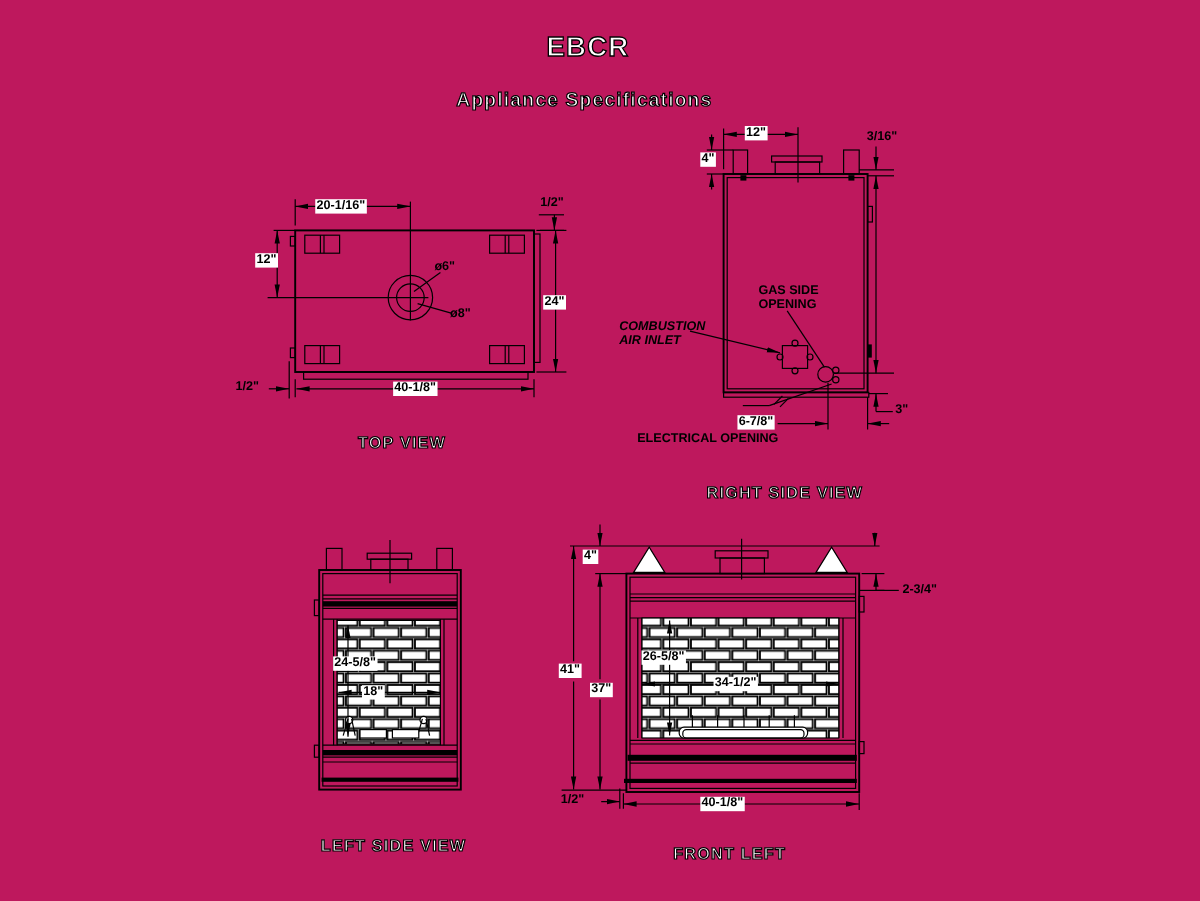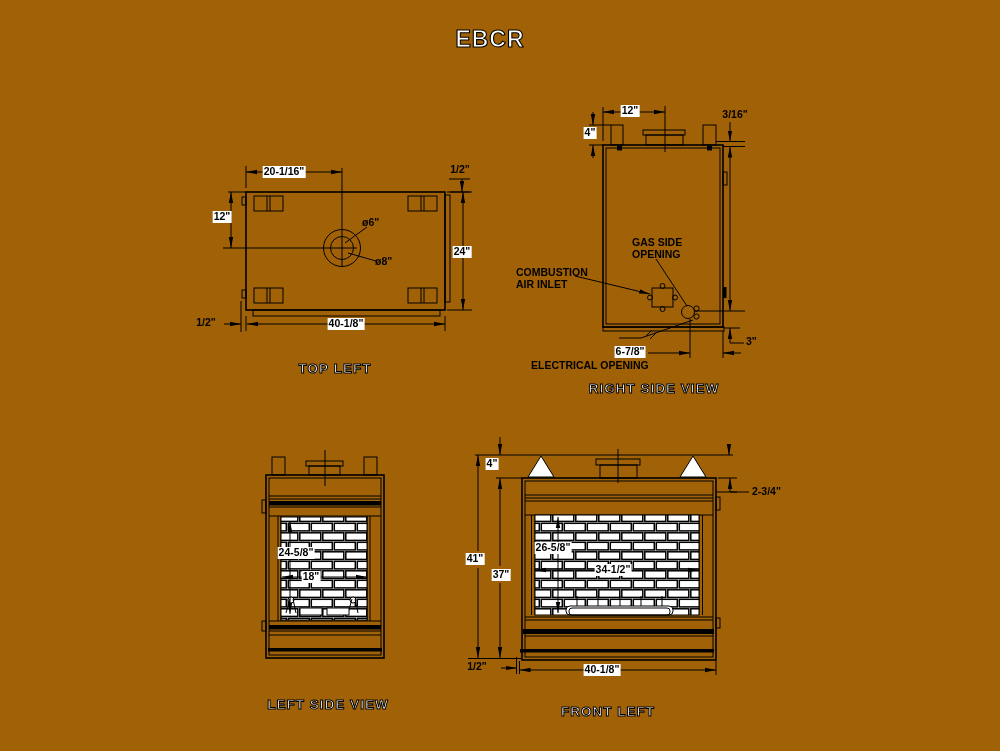--- a/index.html
+++ b/index.html
@@ -1,16 +1,16 @@
 <!DOCTYPE html>
 <html><head>
 <meta charset="utf-8">
 <style>
   html,body{margin:0;padding:0;background:#fff;}
-  #stage{position:relative;width:1000px;height:751px;background:#a16207;overflow:hidden;
+  #stage{position:relative;width:1000px;height:751px;background:#be185d;overflow:hidden;
          font-family:"Liberation Sans",sans-serif;}
   #drawing{position:absolute;left:0;top:0;}
   svg line,svg rect,svg circle,svg path,svg polygon{stroke:#000;fill:none;}
   .s16{stroke-width:1.6;}
   .s1{stroke-width:1;}
   .blk{fill:#000;stroke:none;}
   .lbl{position:absolute;font-size:10.5px;font-weight:bold;color:#000;
        white-space:pre-line;line-height:1.12;z-index:5;}
   .bg{background:#fff;padding:0 1px;}
   .ctr{transform:translateX(-50%);text-align:center;}
@@ -264,40 +264,41 @@
         <line x1="516.5" y1="657" x2="516.5" y2="674"></line>
         <line x1="519.5" y1="661" x2="519.5" y2="674"></line>
         <line x1="501" y1="668" x2="516.5" y2="668" marker-end="url(#arr)"></line>
         <line x1="716" y1="661" x2="716" y2="675"></line>
         <line x1="519.5" y1="670" x2="716" y2="670" marker-start="url(#arr)" marker-end="url(#arr)"></line>
       </g>
     </g>
   </svg>
 
   <div class="outline main-title ctr" style="left:490px;top:26px;">EBCR</div>
-  <div class="outline view-title ctr" style="left:335px;top:361px;">TOP LEFT</div>
-  <div class="outline view-title ctr" style="left:654px;top:381px;">RIGHT SIDE VIEW</div>
+  <div class="outline sub-title ctr" style="left:487px;top:75px;">Appliance Specifications</div>
+  <div class="outline view-title ctr" style="left:335px;top:361px;">TOP VIEW</div>
+  <div class="outline view-title ctr" style="left:654px;top:403px;">RIGHT SIDE VIEW</div>
   <div class="outline view-title ctr" style="left:316px;top:697px;padding-left:24px;">LEFT SIDE VIEW</div>
   <div class="outline view-title ctr" style="left:608px;top:704px;">FRONT LEFT</div>
 
   <div class="lbl bg ctr" style="left:284px;top:166px;">20-1/16"</div>
   <div class="lbl ctr" style="left:460px;top:164px;">1/2"</div>
   <div class="lbl bg ctr" style="left:222px;top:211px;">12"</div>
   <div class="lbl bg ctr" style="left:462px;top:246px;">24"</div>
   <div class="lbl bg ctr" style="left:346px;top:318px;">40-1/8"</div>
   <div class="lbl ctr" style="left:206px;top:317px;">1/2"</div>
   <div class="lbl" style="left:362px;top:217px;">ø6"</div>
   <div class="lbl" style="left:375px;top:256px;">ø8"</div>
 
   <div class="lbl bg ctr" style="left:630px;top:105px;">12"</div>
   <div class="lbl bg ctr" style="left:590px;top:127px;">4"</div>
   <div class="lbl ctr" style="left:735px;top:109px;">3/16"</div>
   <div class="lbl" style="left:632px;top:237px;">GAS SIDE
 OPENING</div>
-  <div class="lbl" style="left:516px;top:267px;">COMBUSTION
+  <div class="lbl" style="left:516px;top:267px;font-style:italic;">COMBUSTION
 AIR INLET</div>
   <div class="lbl" style="left:531px;top:332px;margin-top:28px;">ELECTRICAL OPENING</div>
   <div class="lbl bg ctr" style="left:630px;top:346px;">6-7/8"</div>
   <div class="lbl" style="left:746px;top:336px;">3"</div>
 
   <div class="lbl bg ctr" style="left:296px;top:547px;">24-5/8"</div>
   <div class="lbl bg ctr" style="left:311px;top:571px;">18"</div>
 
   <div class="lbl bg ctr" style="left:492px;top:458px;">4"</div>
   <div class="lbl bg ctr" style="left:475px;top:553px;">41"</div>

